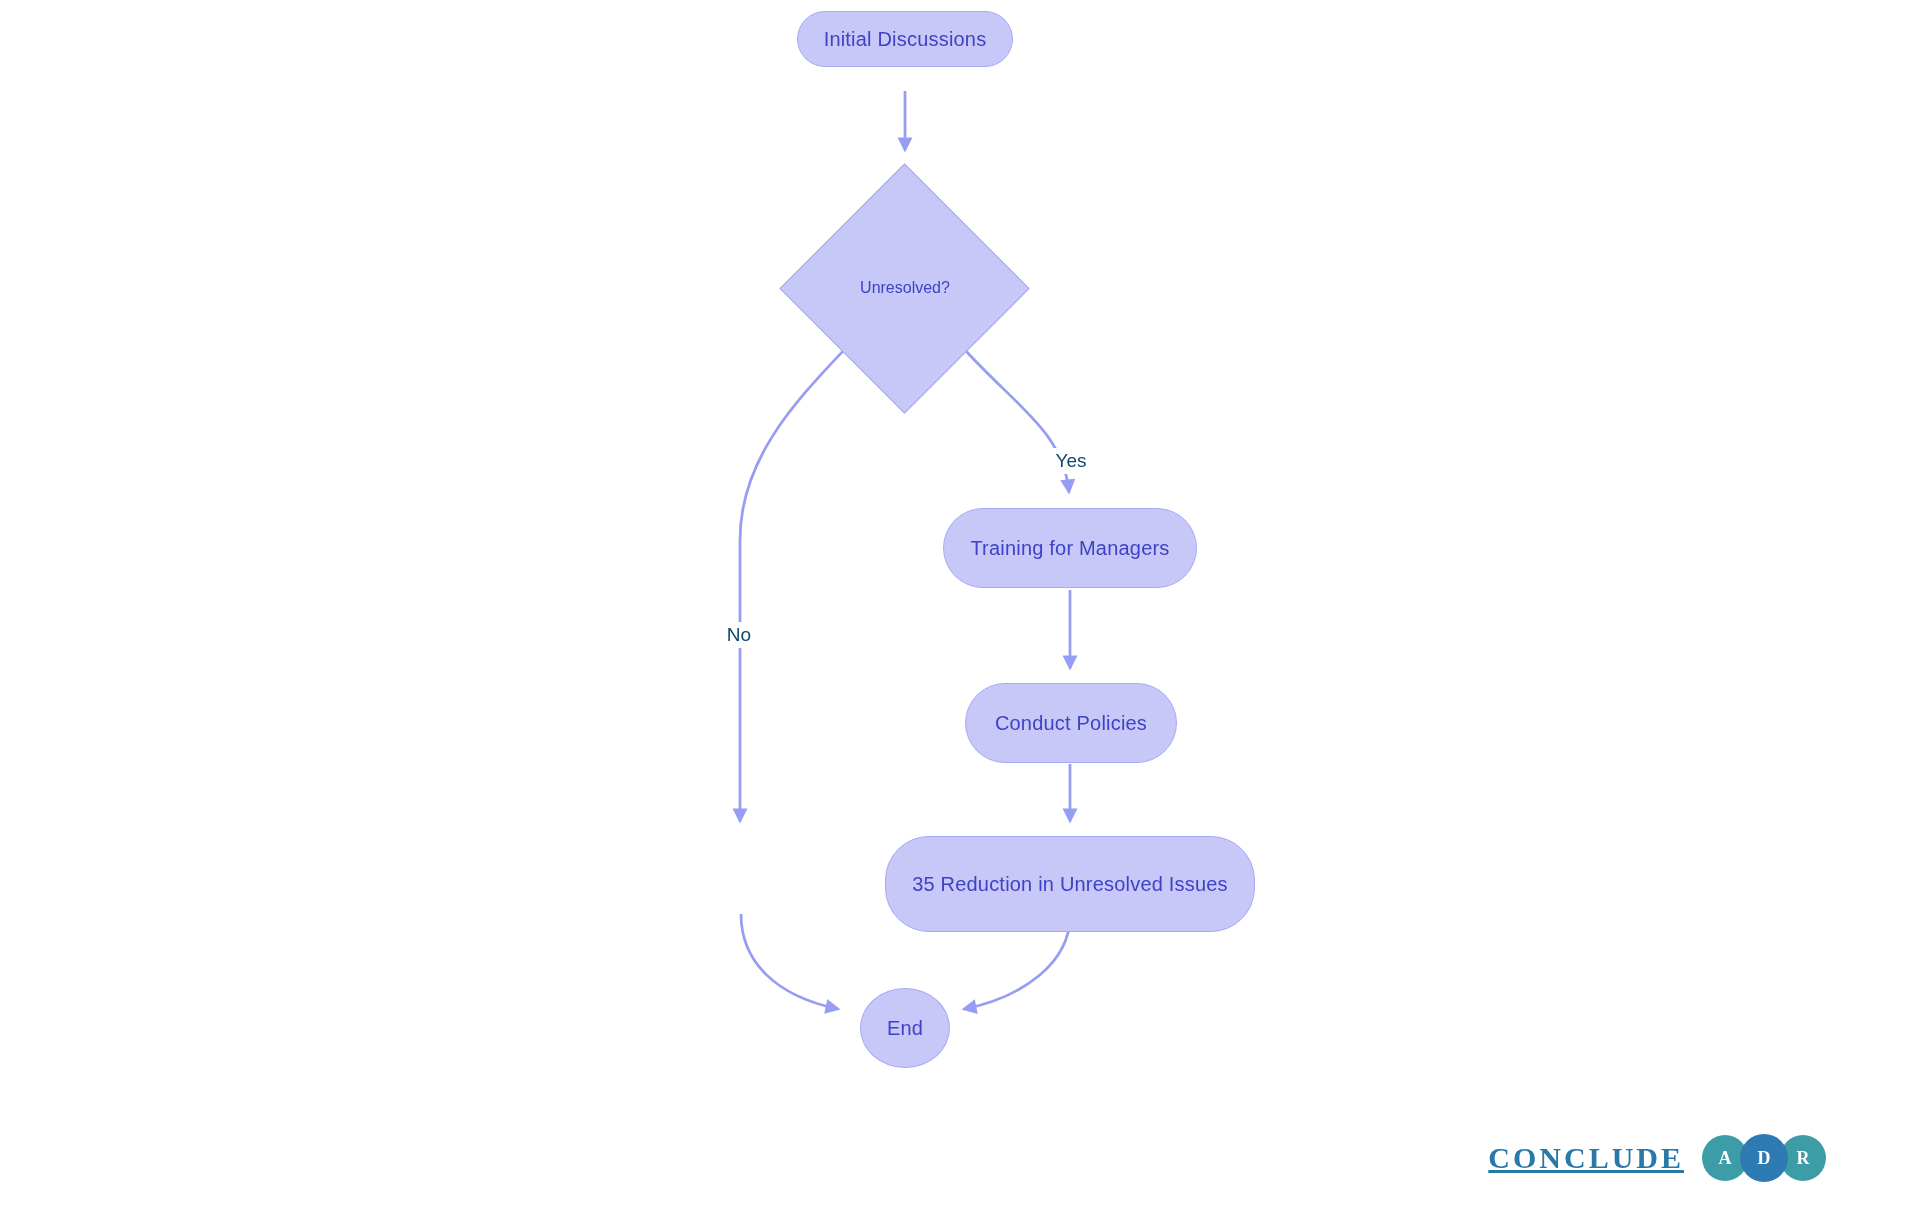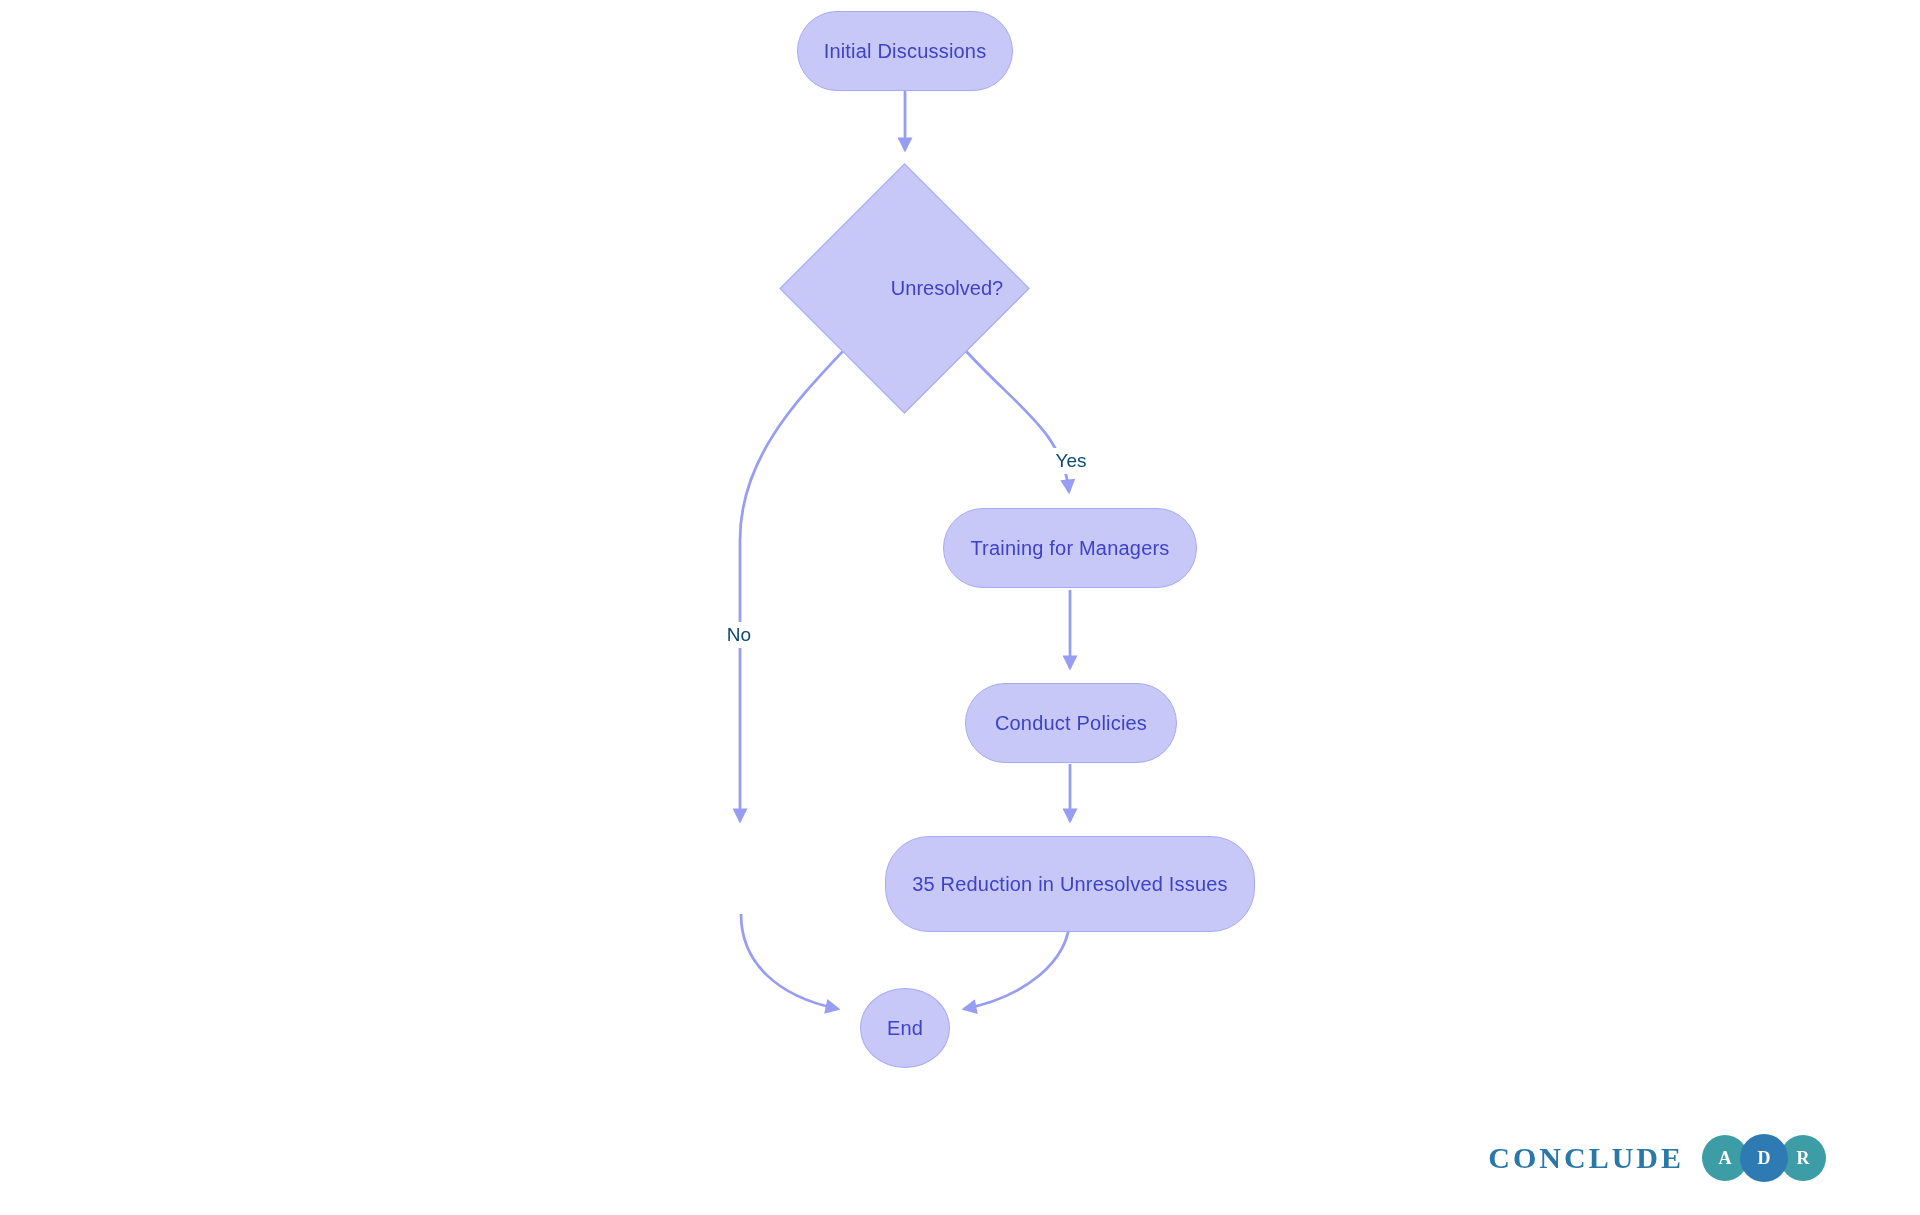--- a/index.html
+++ b/index.html
@@ -45,29 +45,29 @@
     left: 816px;
     top: 200px;
     background: #c7c8f8;
     border: 1.5px solid #a5aaf6;
     transform: rotate(45deg);
     box-sizing: border-box;
   }
   .diamond-label {
     position: absolute;
     z-index: 3;
-    left: 847px;
+    left: 805px;
     top: 274px;
     width: 200px;
     height: 28px;
     display: flex;
     align-items: center;
     justify-content: center;
     color: #3e42c6;
-    font-size: 20px;
+    font-size: 16px;
   }
   .edge-label {
     position: absolute;
     z-index: 4;
     background: #ffffff;
     color: #0c4a6e;
     font-size: 19px;
     padding: 2px 4px;
     transform: translate(-50%, -50%);
   }
@@ -81,20 +81,21 @@
     align-items: center;
   }
   .wordmark {
     font-family: "Liberation Serif", "DejaVu Serif", serif;
     font-weight: bold;
     font-size: 30px;
     letter-spacing: 3px;
     color: #2878a8;
     margin-right: 18px;
     line-height: 1;
+    text-decoration: underline;
   }
   .badges {
     display: flex;
     align-items: center;
   }
   .badge {
     width: 46px;
     height: 46px;
     border-radius: 50%;
     display: flex;
@@ -129,21 +130,21 @@
 
     <path d="M 1070 590 L 1070 668" fill="none" stroke="#979df2" stroke-width="2.75" marker-end="url(#arrow)"></path>
 
     <path d="M 1070 764 L 1070 821" fill="none" stroke="#979df2" stroke-width="2.75" marker-end="url(#arrow)"></path>
 
     <path d="M 741 914 C 741 962, 776 996, 838 1009" fill="none" stroke="#979df2" stroke-width="2.75" marker-end="url(#arrow)"></path>
 
     <path d="M 1070 916 C 1070 962, 1024 997, 964 1009" fill="none" stroke="#979df2" stroke-width="2.75" marker-end="url(#arrow)"></path>
   </svg>
 
-  <div class="node pill" style="left:797px; top:11px; width:216px; height:80px;">Initial Discussions</div>
+  <div class="node pill" style="left:797px; top:11px; width:216px; height:56px;">Initial Discussions</div>
 
   <div class="diamond-shape"></div>
   <div class="diamond-label">Unresolved?</div>
 
   <div class="node pill" style="left:965px; top:683px; width:212px; height:80px;">Conduct Policies</div>
 
   <div class="node pill" style="left:943px; top:508px; width:254px; height:80px;">Training for Managers</div>
 
   <div class="node pill" style="left:885px; top:836px; width:370px; height:96px;">35 Reduction in Unresolved Issues</div>
 

